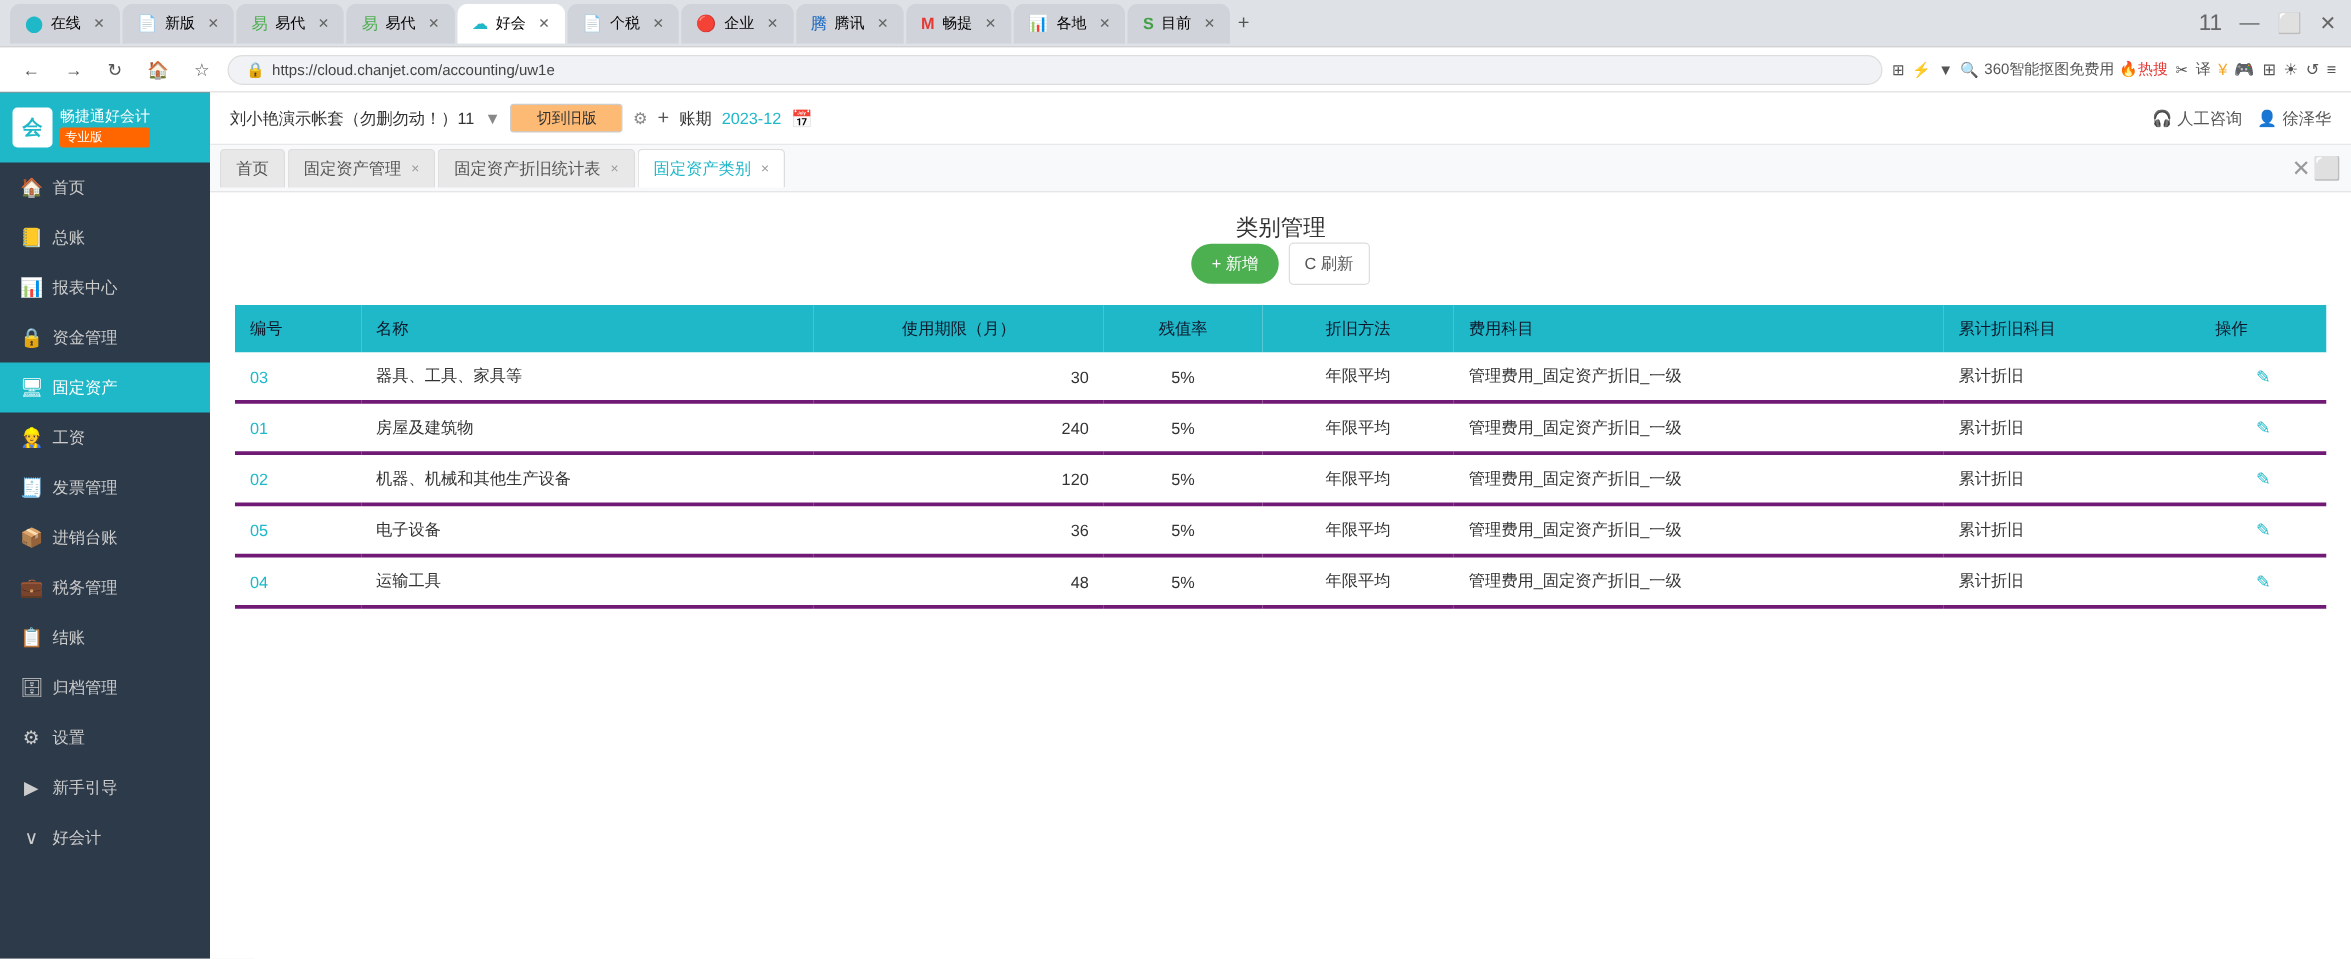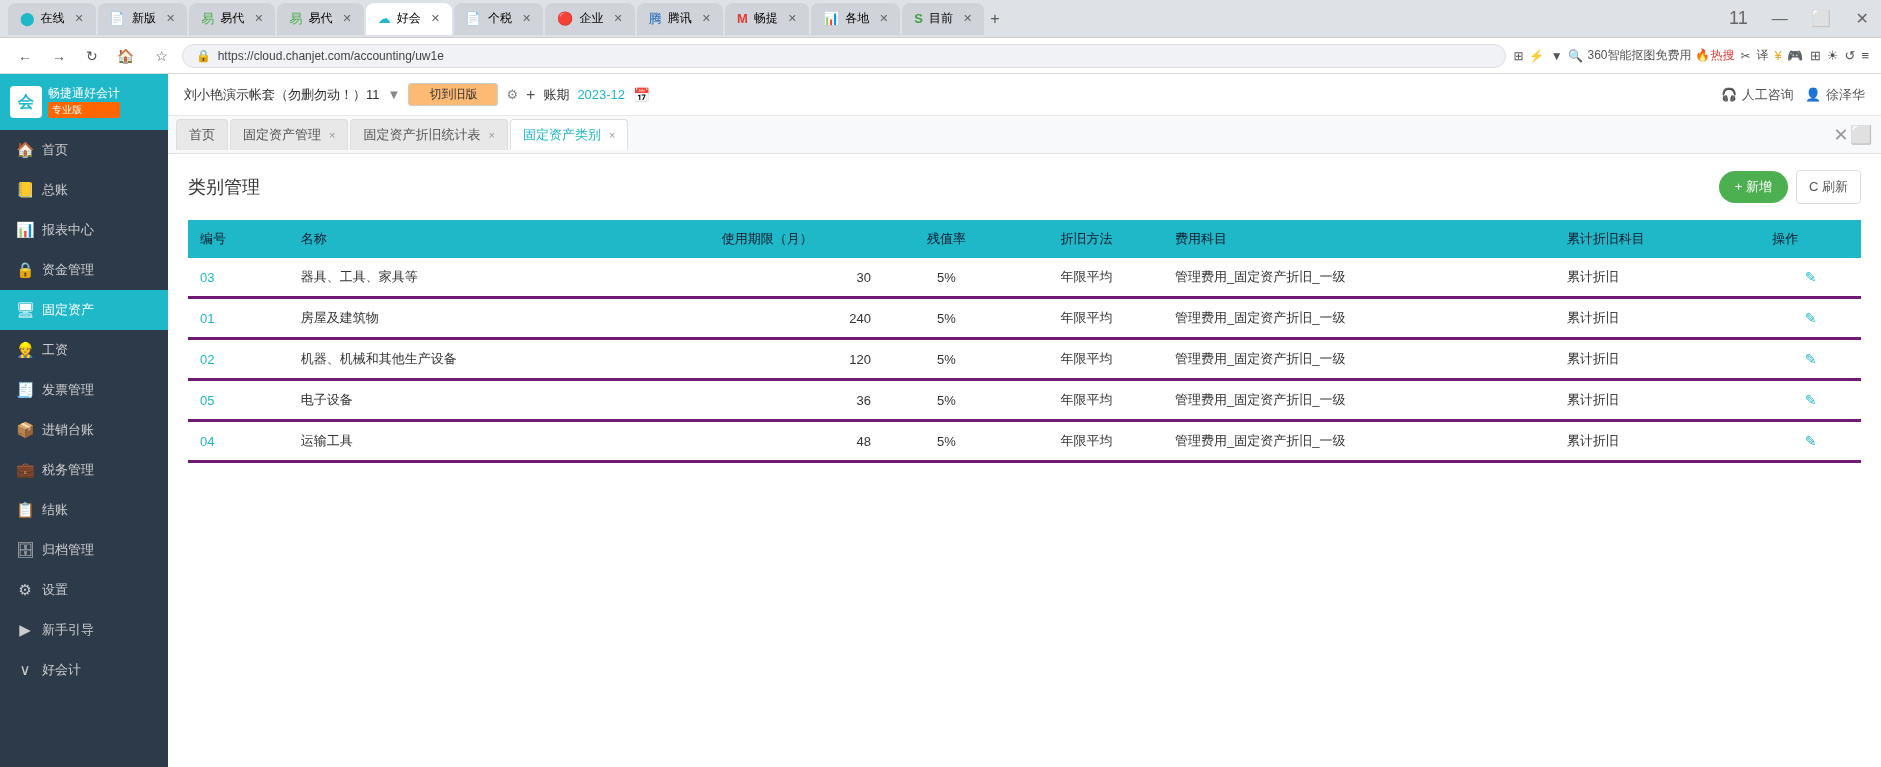--- a/index.html
+++ b/index.html
@@ -48,40 +48,40 @@
 
     
     .tab-bar { background: #f8f9fa; border-bottom: 1px solid #e0e0e0; display: flex; align-items: center; padding: 0 8px; height: 38px; gap: 2px; }
     .page-tab { display: flex; align-items: center; gap: 4px; padding: 6px 12px; font-size: 13px; cursor: pointer; border-radius: 4px 4px 0 0; color: #555; background: #e8e8e8; border: 1px solid #ddd; border-bottom: none; }
     .page-tab.active { background: #fff; color: #1eb8c8; border-color: #ddd; }
     .page-tab-close { font-size: 11px; color: #999; margin-left: 4px; cursor: pointer; }
 
     
     .content-area { flex: 1; padding: 16px 20px; overflow-y: auto; background: #fff; }
 
-    .page-header { display: flex; align-items: center; justify-content: space-between; margin-bottom: 16px; }
+    .page-header { display: flex; align-items: center; justify-content: space-between; margin-bottom: 16px; flex-direction: column; }
     .page-title { font-size: 18px; color: #333; font-weight: 500; }
     .header-actions { display: flex; align-items: center; gap: 8px; }
     .btn-add { background: #4caf50; color: #fff; border: none; border-radius: 16px; padding: 7px 16px; font-size: 13px; cursor: pointer; display: flex; align-items: center; gap: 4px; }
     .btn-refresh { background: #fff; color: #555; border: 1px solid #ddd; border-radius: 4px; padding: 7px 12px; font-size: 13px; cursor: pointer; display: flex; align-items: center; gap: 4px; }
 
     
     .data-table { width: 100%; border-collapse: collapse; }
     .data-table thead tr { background: #1eb8c8; color: #0f172a; }
     .data-table thead th { padding: 10px 12px; text-align: left; font-weight: 500; font-size: 13px; white-space: nowrap; }
     .data-table thead th.center { text-align: center; }
     .data-table tbody tr { background: #fff; border-bottom: 3px solid #701a75; }
     .data-table tbody td { padding: 10px 12px; color: #333; font-size: 13px; }
     .data-table tbody td.center { text-align: center; }
     .data-table tbody td.right { text-align: right; }
     .id-link { color: #1eb8c8; cursor: pointer; text-decoration: none; }
     .edit-icon { color: #1eb8c8; cursor: pointer; font-size: 14px; }
 
     
-    .window-controls { display: flex; align-items: center; gap: 16px; }
+    .window-controls { display: flex; align-items: center; gap: 6px; }
   </style>
 </head>
 <body>
 
 <div class="browser-chrome">
   <div style="display:flex;align-items:center;gap:2px;flex:1;overflow:hidden;">
     <div class="browser-tab">
       <span style="color:#1eb8c8;font-size:13px;">⬤</span>
       <span style="font-size:12px;">在线</span>
       <span class="tab-close">✕</span>

